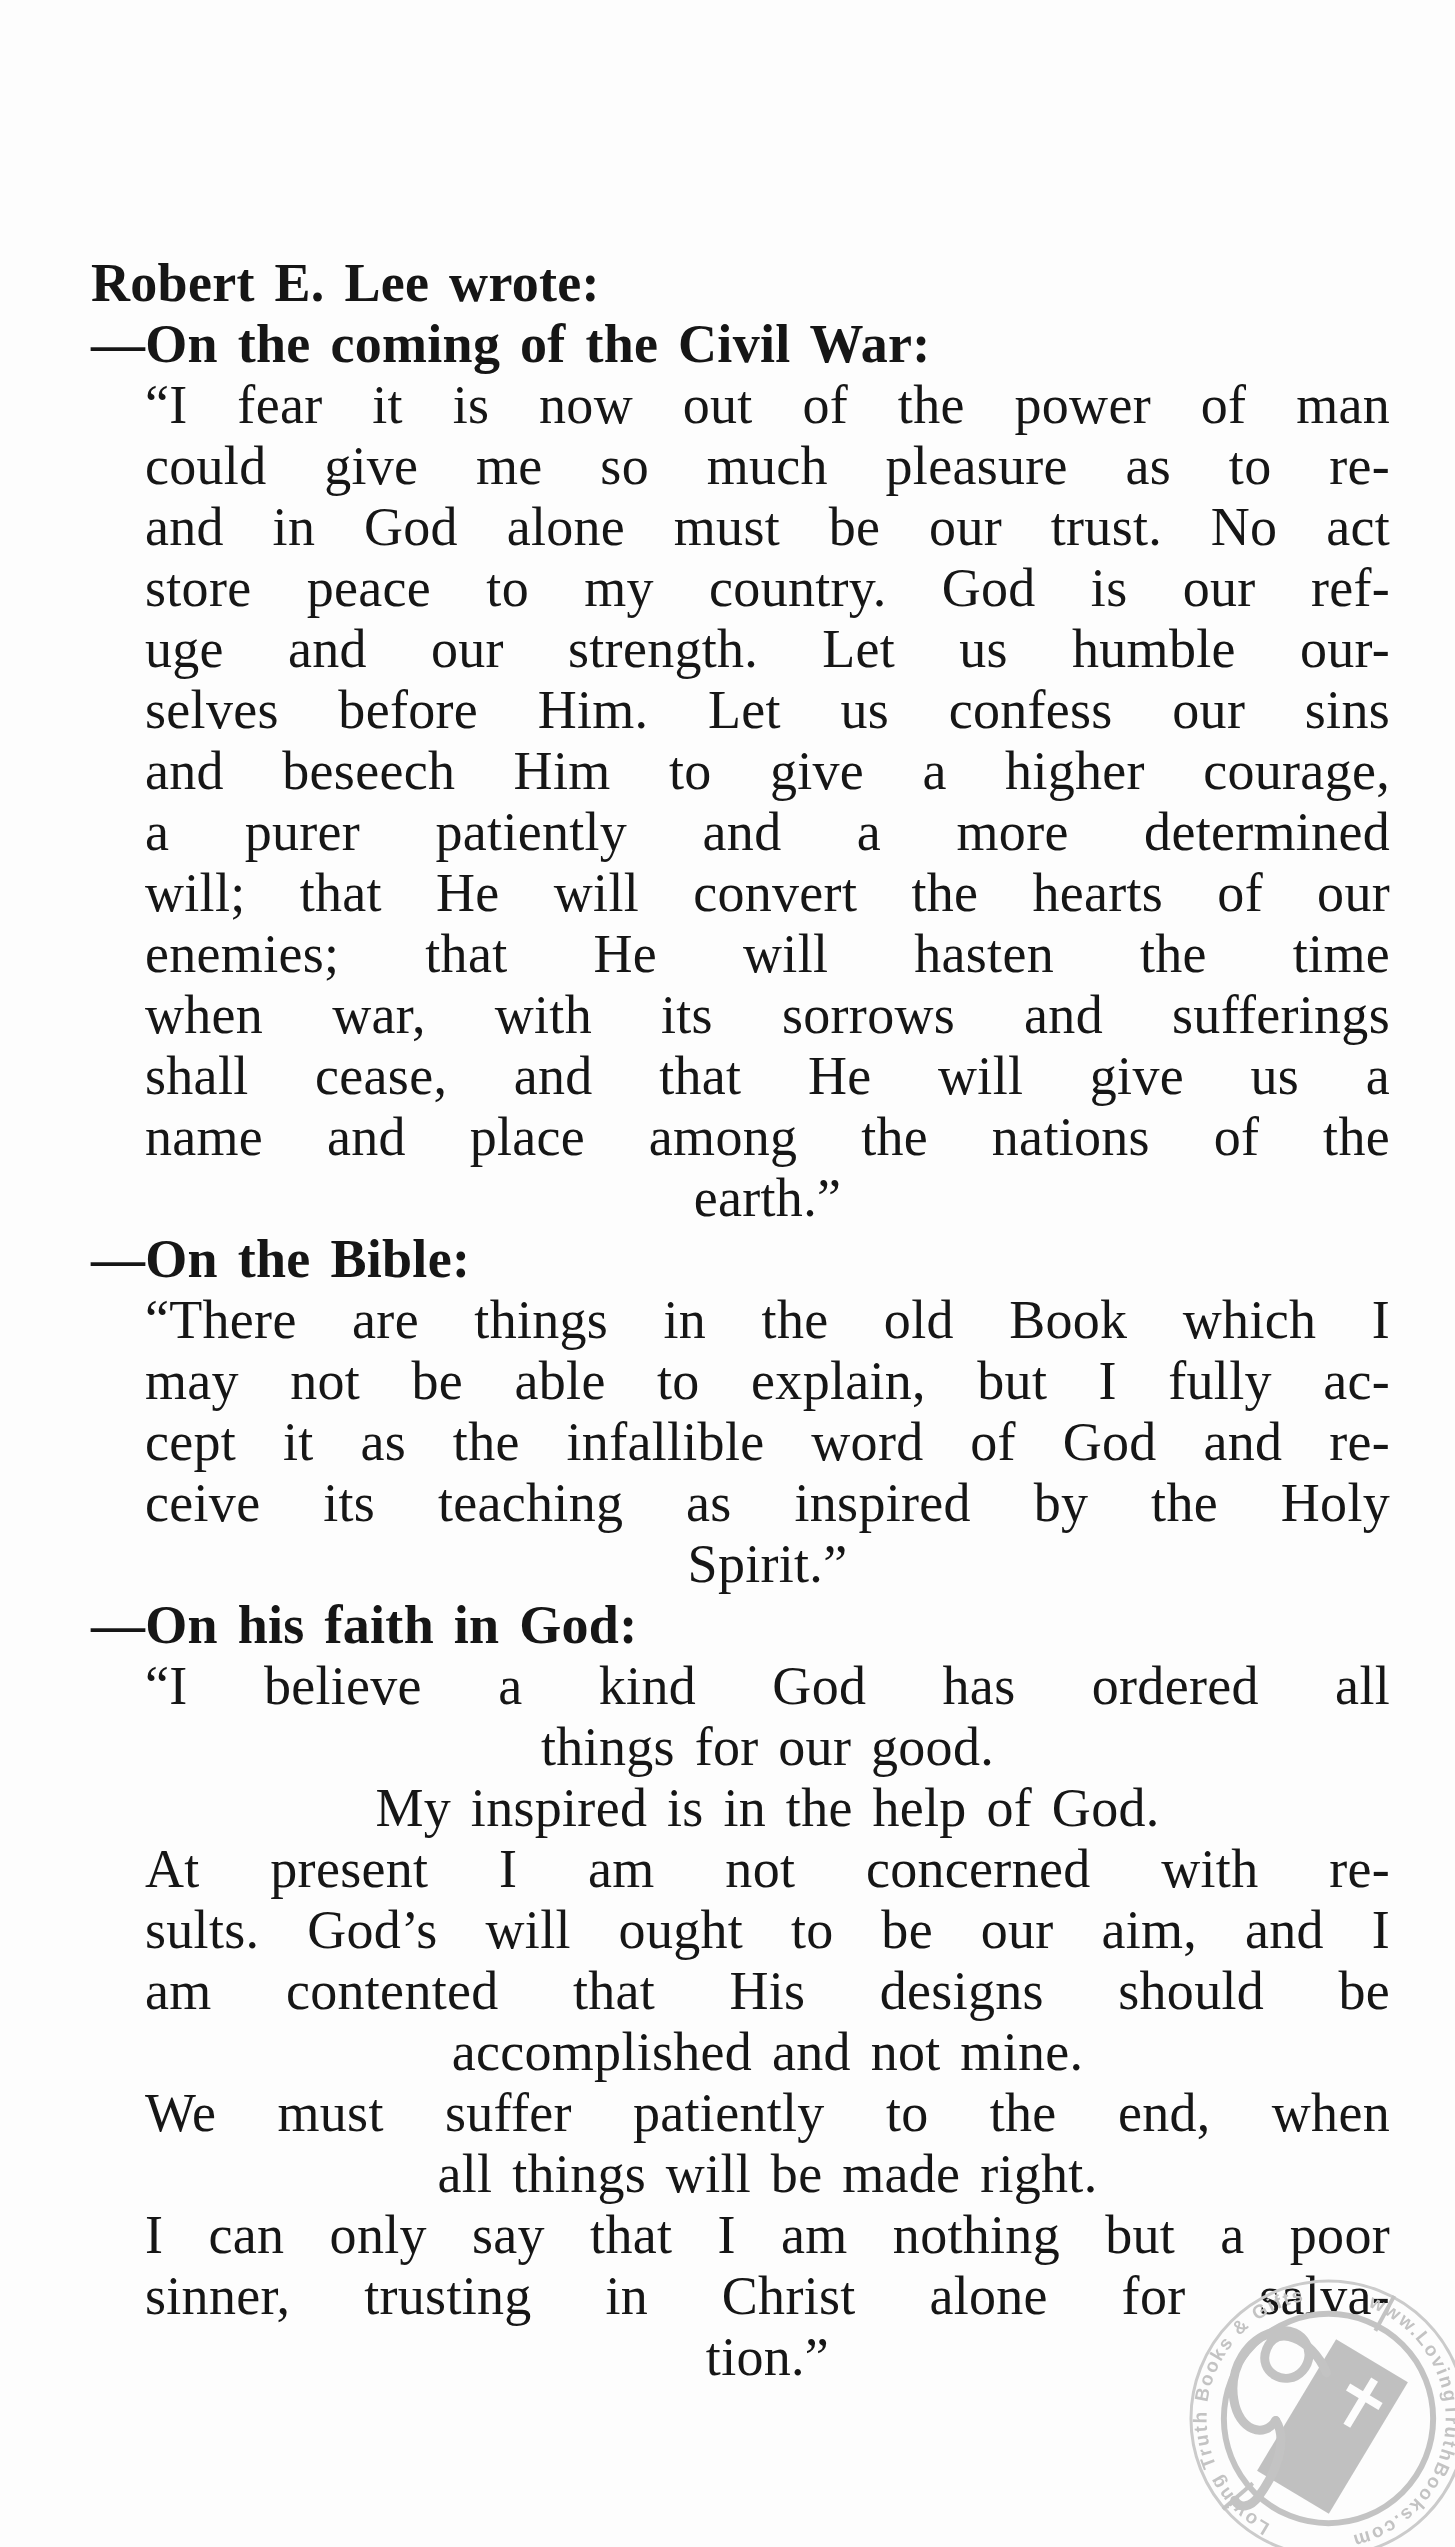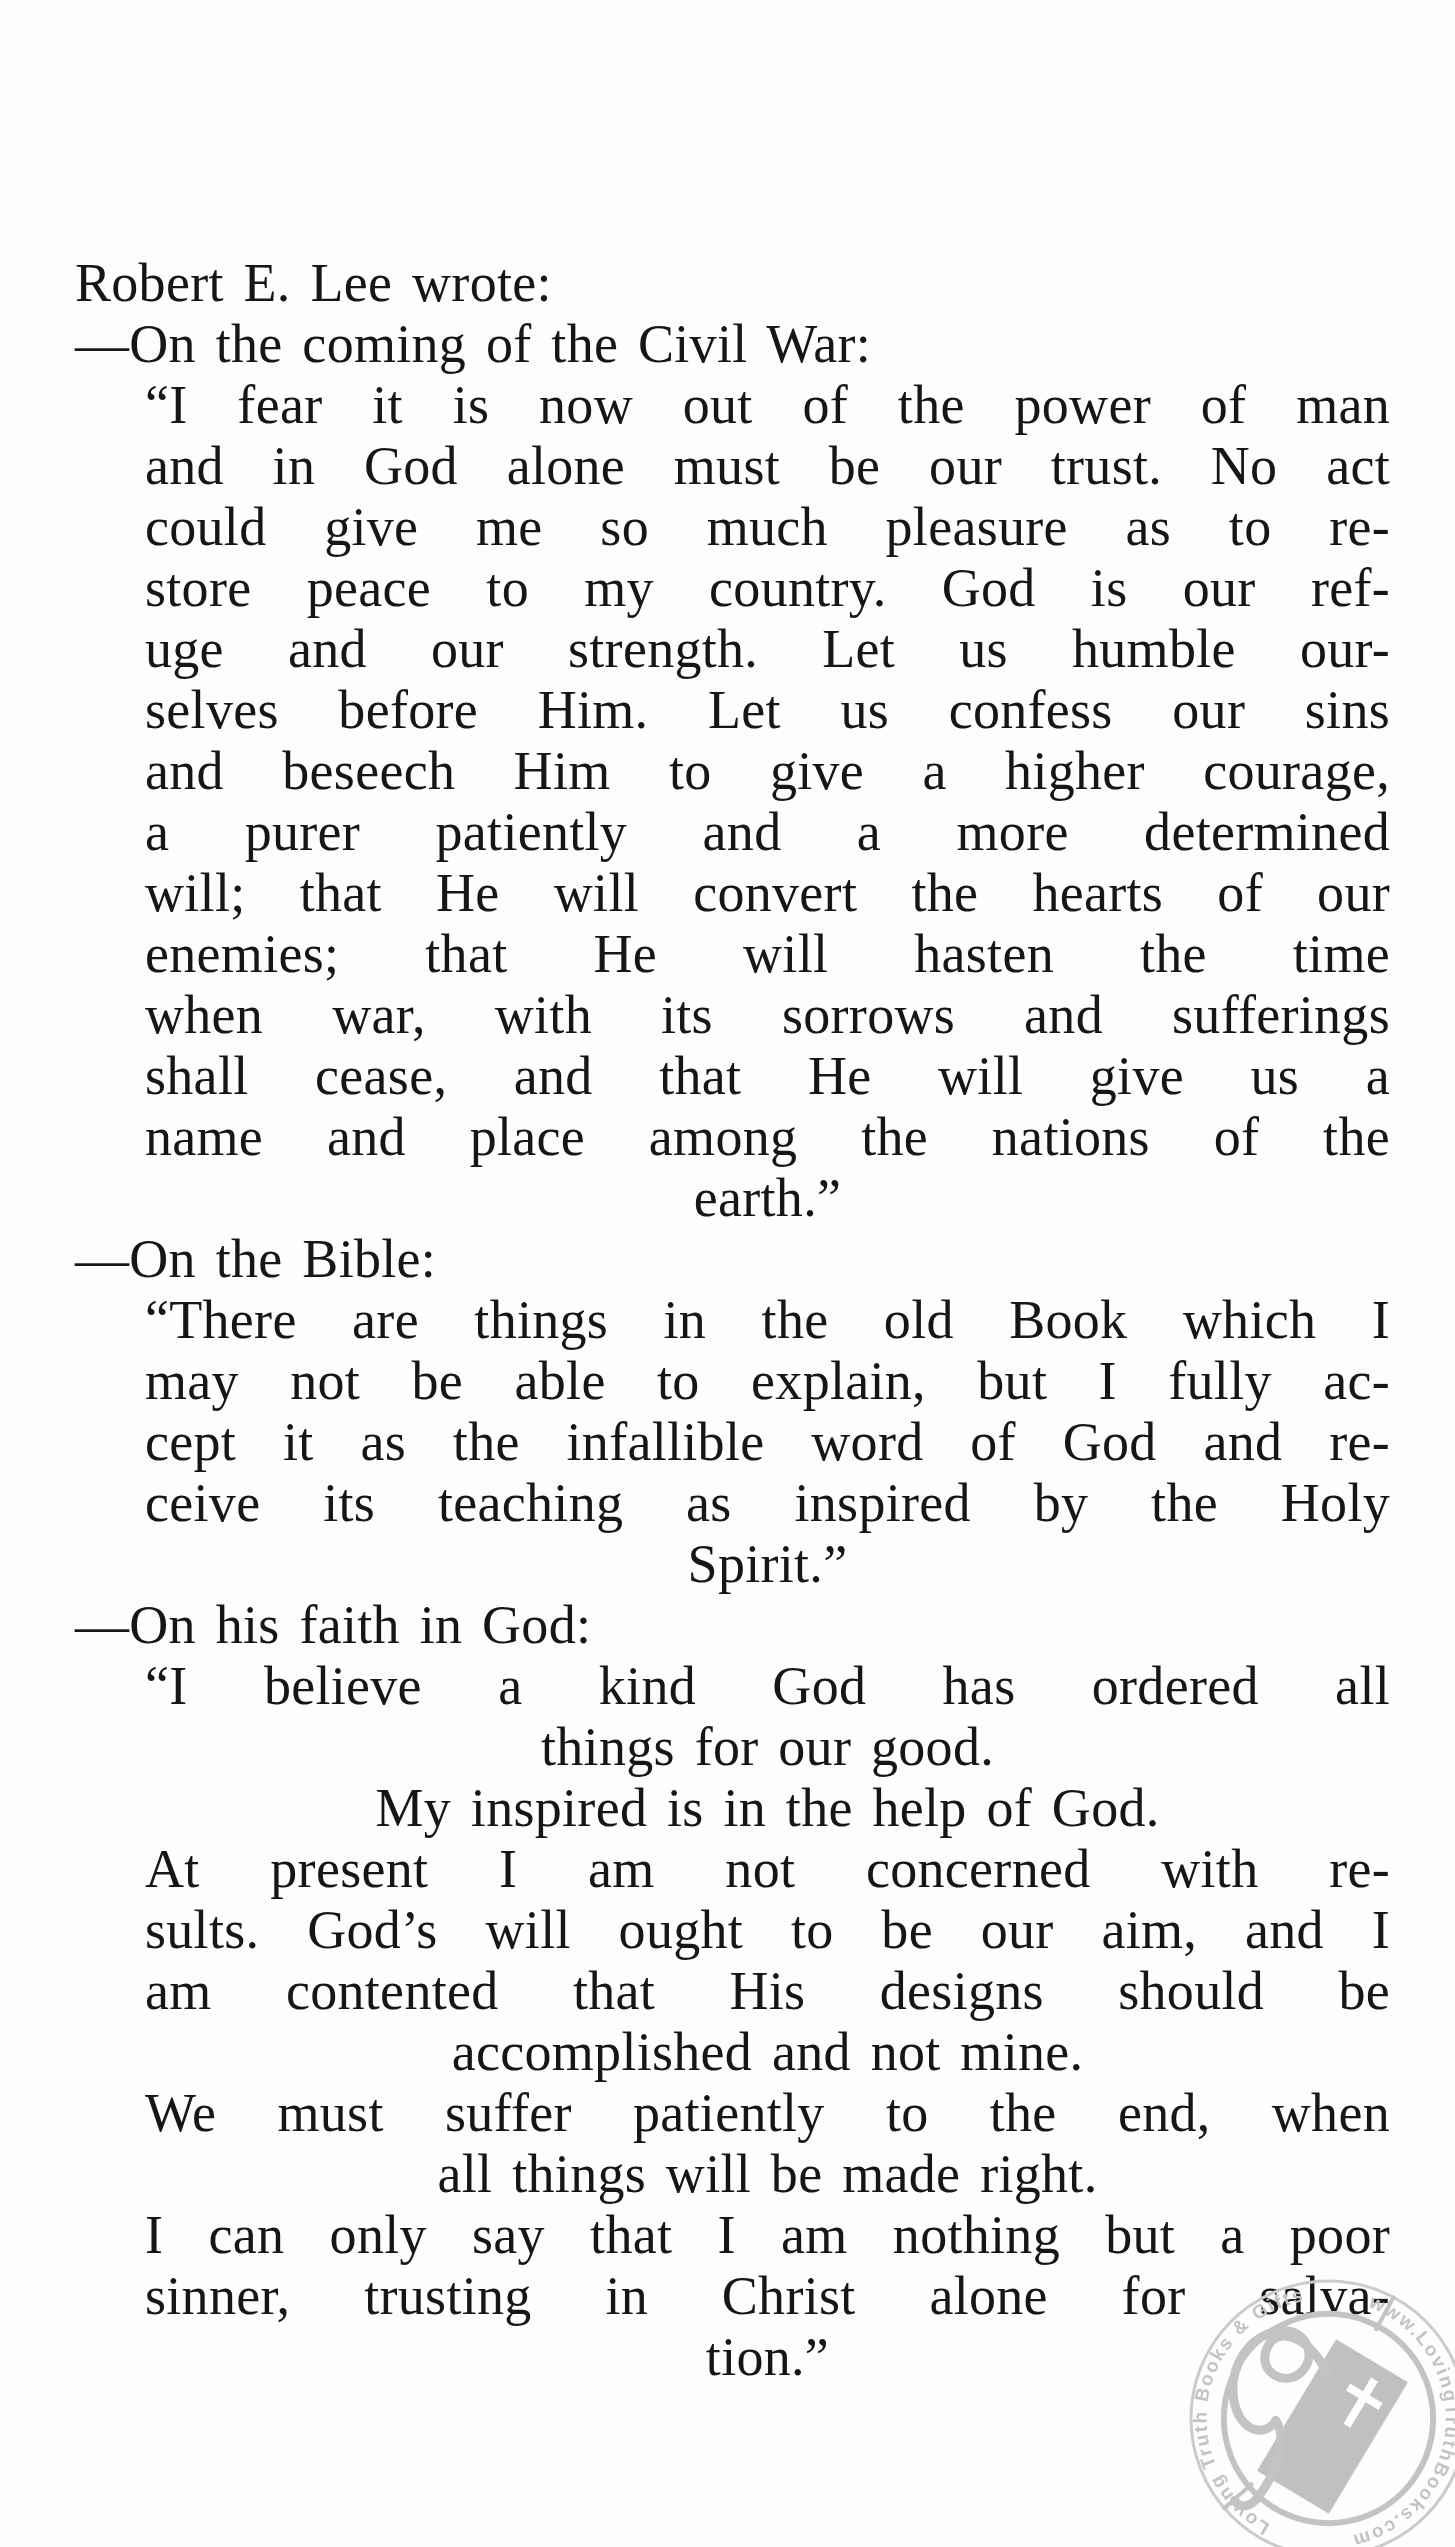--- a/index.html
+++ b/index.html
@@ -25,21 +25,21 @@
   .line {
     font-size: 54px;
     line-height: 61px;
     height: 61px;
     letter-spacing: 0.3px;
     word-spacing: 6px;
     white-space: nowrap;
     text-align: left;
   }
   .line.body { margin-left: 70px; text-align: center; }
-  .line.heading { font-weight: normal; margin-left: 0; }
+  .line.heading { font-weight: bold; margin-left: 16px; }
   .line.justify {
     white-space: normal;
     text-align: justify;
     text-align-last: justify;
   }
   .watermark {
     position: absolute;
     left: 1179px;
     top: 2269px;
     width: 299px;
@@ -55,22 +55,22 @@
 </style>
 </head>
 <body>
 
 <div class="page">
 
   <main class="text-block" id="text-block">
       <div class="line heading">Robert E. Lee wrote:</div>
       <div class="line heading">—On the coming of the Civil War:</div>
       <div class="line body justify">“I fear it is now out of the power of man</div>
+      <div class="line body justify">could give me so much pleasure as to re-</div>
       <div class="line body justify">and in God alone must be our trust. No act</div>
-      <div class="line body justify">could give me so much pleasure as to re-</div>
       <div class="line body justify">store peace to my country. God is our ref-</div>
       <div class="line body justify">uge and our strength. Let us humble our-</div>
       <div class="line body justify">selves before Him. Let us confess our sins</div>
       <div class="line body justify">and beseech Him to give a higher courage,</div>
       <div class="line body justify">a purer patiently and a more determined</div>
       <div class="line body justify">will; that He will convert the hearts of our</div>
       <div class="line body justify">enemies; that He will hasten the time</div>
       <div class="line body justify">when war, with its sorrows and sufferings</div>
       <div class="line body justify">shall cease, and that He will give us a</div>
       <div class="line body justify">name and place among the nations of the</div>

